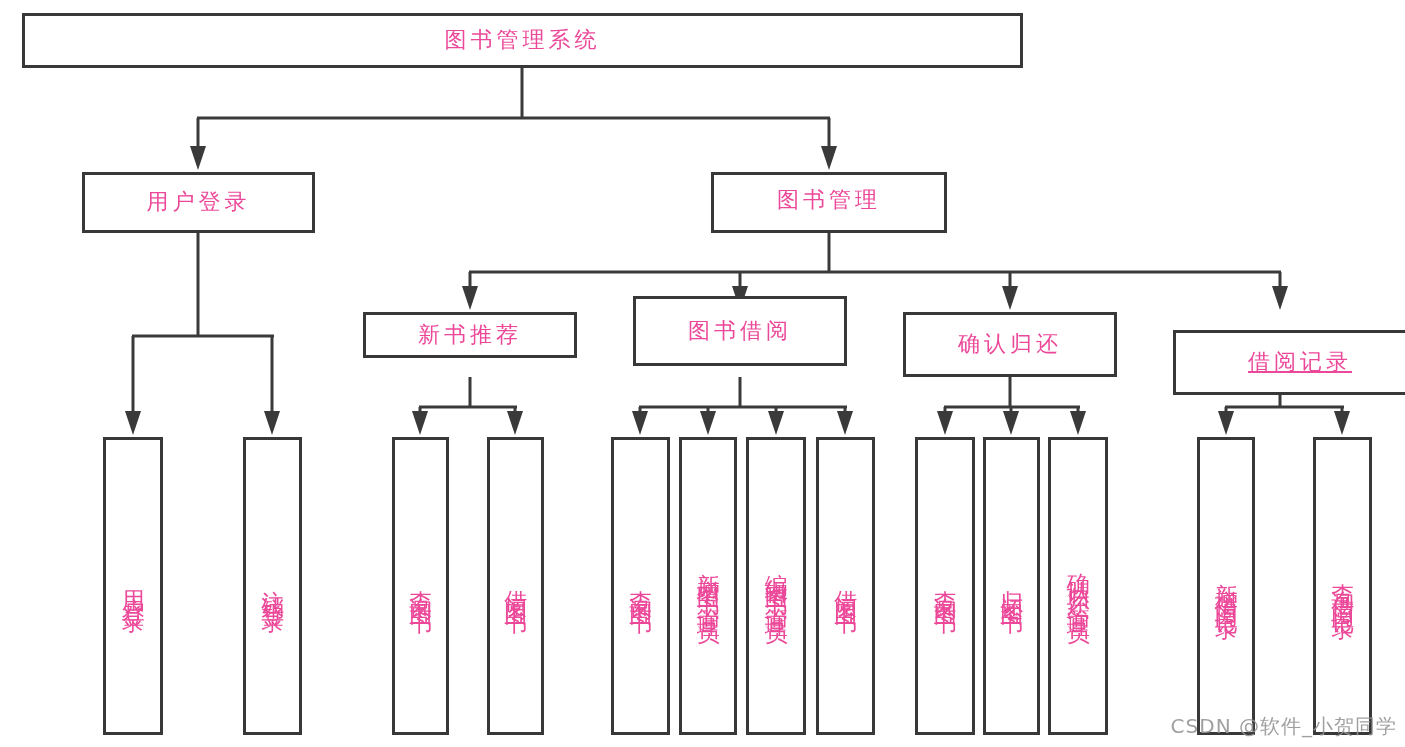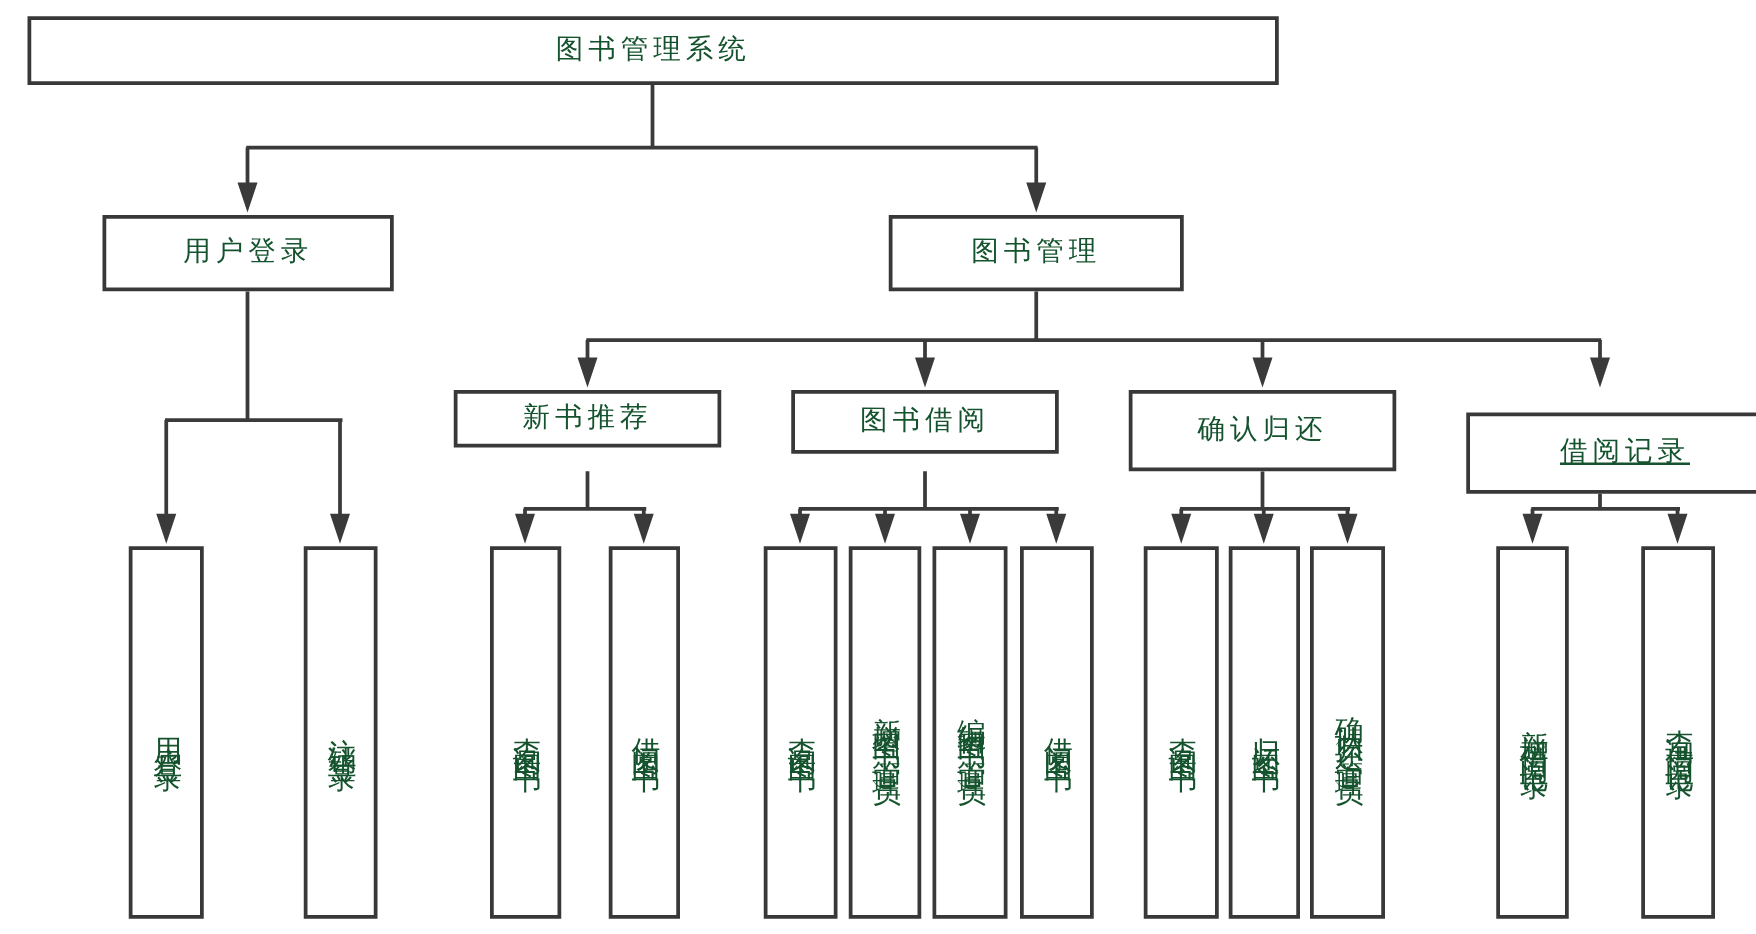--- a/index.html
+++ b/index.html
@@ -19,21 +19,21 @@
     position: absolute;
     left: 0; top: 0;
     width: 1405px;
     height: 747px;
   }
   .node {
     position: absolute;
     box-sizing: border-box;
     background: #ffffff;
     border: 3px solid #383838;
-    color: #14532d;
+    color: #ec4899;
     display: flex;
     align-items: center;
     justify-content: center;
     text-align: center;
     font-size: 22px;
     letter-spacing: 4px;
     line-height: 1.2;
     white-space: nowrap;
   }
   .node.v {
@@ -131,24 +131,24 @@
       <line x1="1226" y1="407" x2="1226" y2="414"></line>
       <line x1="1342" y1="407" x2="1342" y2="414"></line>
       <polygon points="1218,411 1234,411 1226,435"></polygon>
       <polygon points="1334,411 1350,411 1342,435"></polygon>
     </g>
   </svg>
 
   <div class="node" style="left:22px; top:13px; width:1001px; height:55px;">图书管理系统</div>
 
   <div class="node" style="left:82px; top:172px; width:233px; height:61px;">用户登录</div>
-  <div class="node" style="left:711px; top:172px; width:236px; height:61px;">图书管理</div>
+  <div class="node" style="left:711px; top:172px; width:236px; height:61px;font-family:Liberation Mono, monospace;">图书管理</div>
 
   <div class="node" style="left:363px; top:312px; width:214px; height:46px;">新书推荐</div>
-  <div class="node" style="left:633px; top:312px; width:214px; height:51px;">图书借阅</div>
+  <div class="node" style="left:633px; top:296px; width:214px; height:70px;">图书借阅</div>
   <div class="node" style="left:903px; top:312px; width:214px; height:65px;">确认归还</div>
   <div class="node" style="left:1173px; top:330px; width:254px; height:65px;text-decoration:underline;">借阅记录</div>
 
   <div class="node v" style="left:103px; top:437px; width:60px; height:298px;">用户登录</div>
   <div class="node v" style="left:243px; top:437px; width:59px; height:298px;">注销登录</div>
 
   <div class="node v" style="left:392px; top:437px; width:57px; height:298px;">查询图书</div>
   <div class="node v" style="left:487px; top:437px; width:57px; height:298px;">借阅图书</div>
 
   <div class="node v" style="left:611px; top:437px; width:59px; height:298px;">查询图书</div>
@@ -156,14 +156,15 @@
   <div class="node v" style="left:746px; top:437px; width:60px; height:298px;">编辑图书（管理员）</div>
   <div class="node v" style="left:816px; top:437px; width:59px; height:298px;">借阅图书</div>
 
   <div class="node v" style="left:915px; top:437px; width:60px; height:298px;">查询图书</div>
   <div class="node v" style="left:983px; top:437px; width:57px; height:298px;">归还图书</div>
   <div class="node v" style="left:1048px; top:437px; width:60px; height:298px;">确认归还（管理员）</div>
 
   <div class="node v" style="left:1197px; top:437px; width:58px; height:298px;">新增借阅记录</div>
   <div class="node v" style="left:1313px; top:437px; width:59px; height:298px;">查询借阅记录</div>
 
+  <div id="watermark">CSDN @软件_小贺同学</div>
 
 </div>
 
 </body></html>

